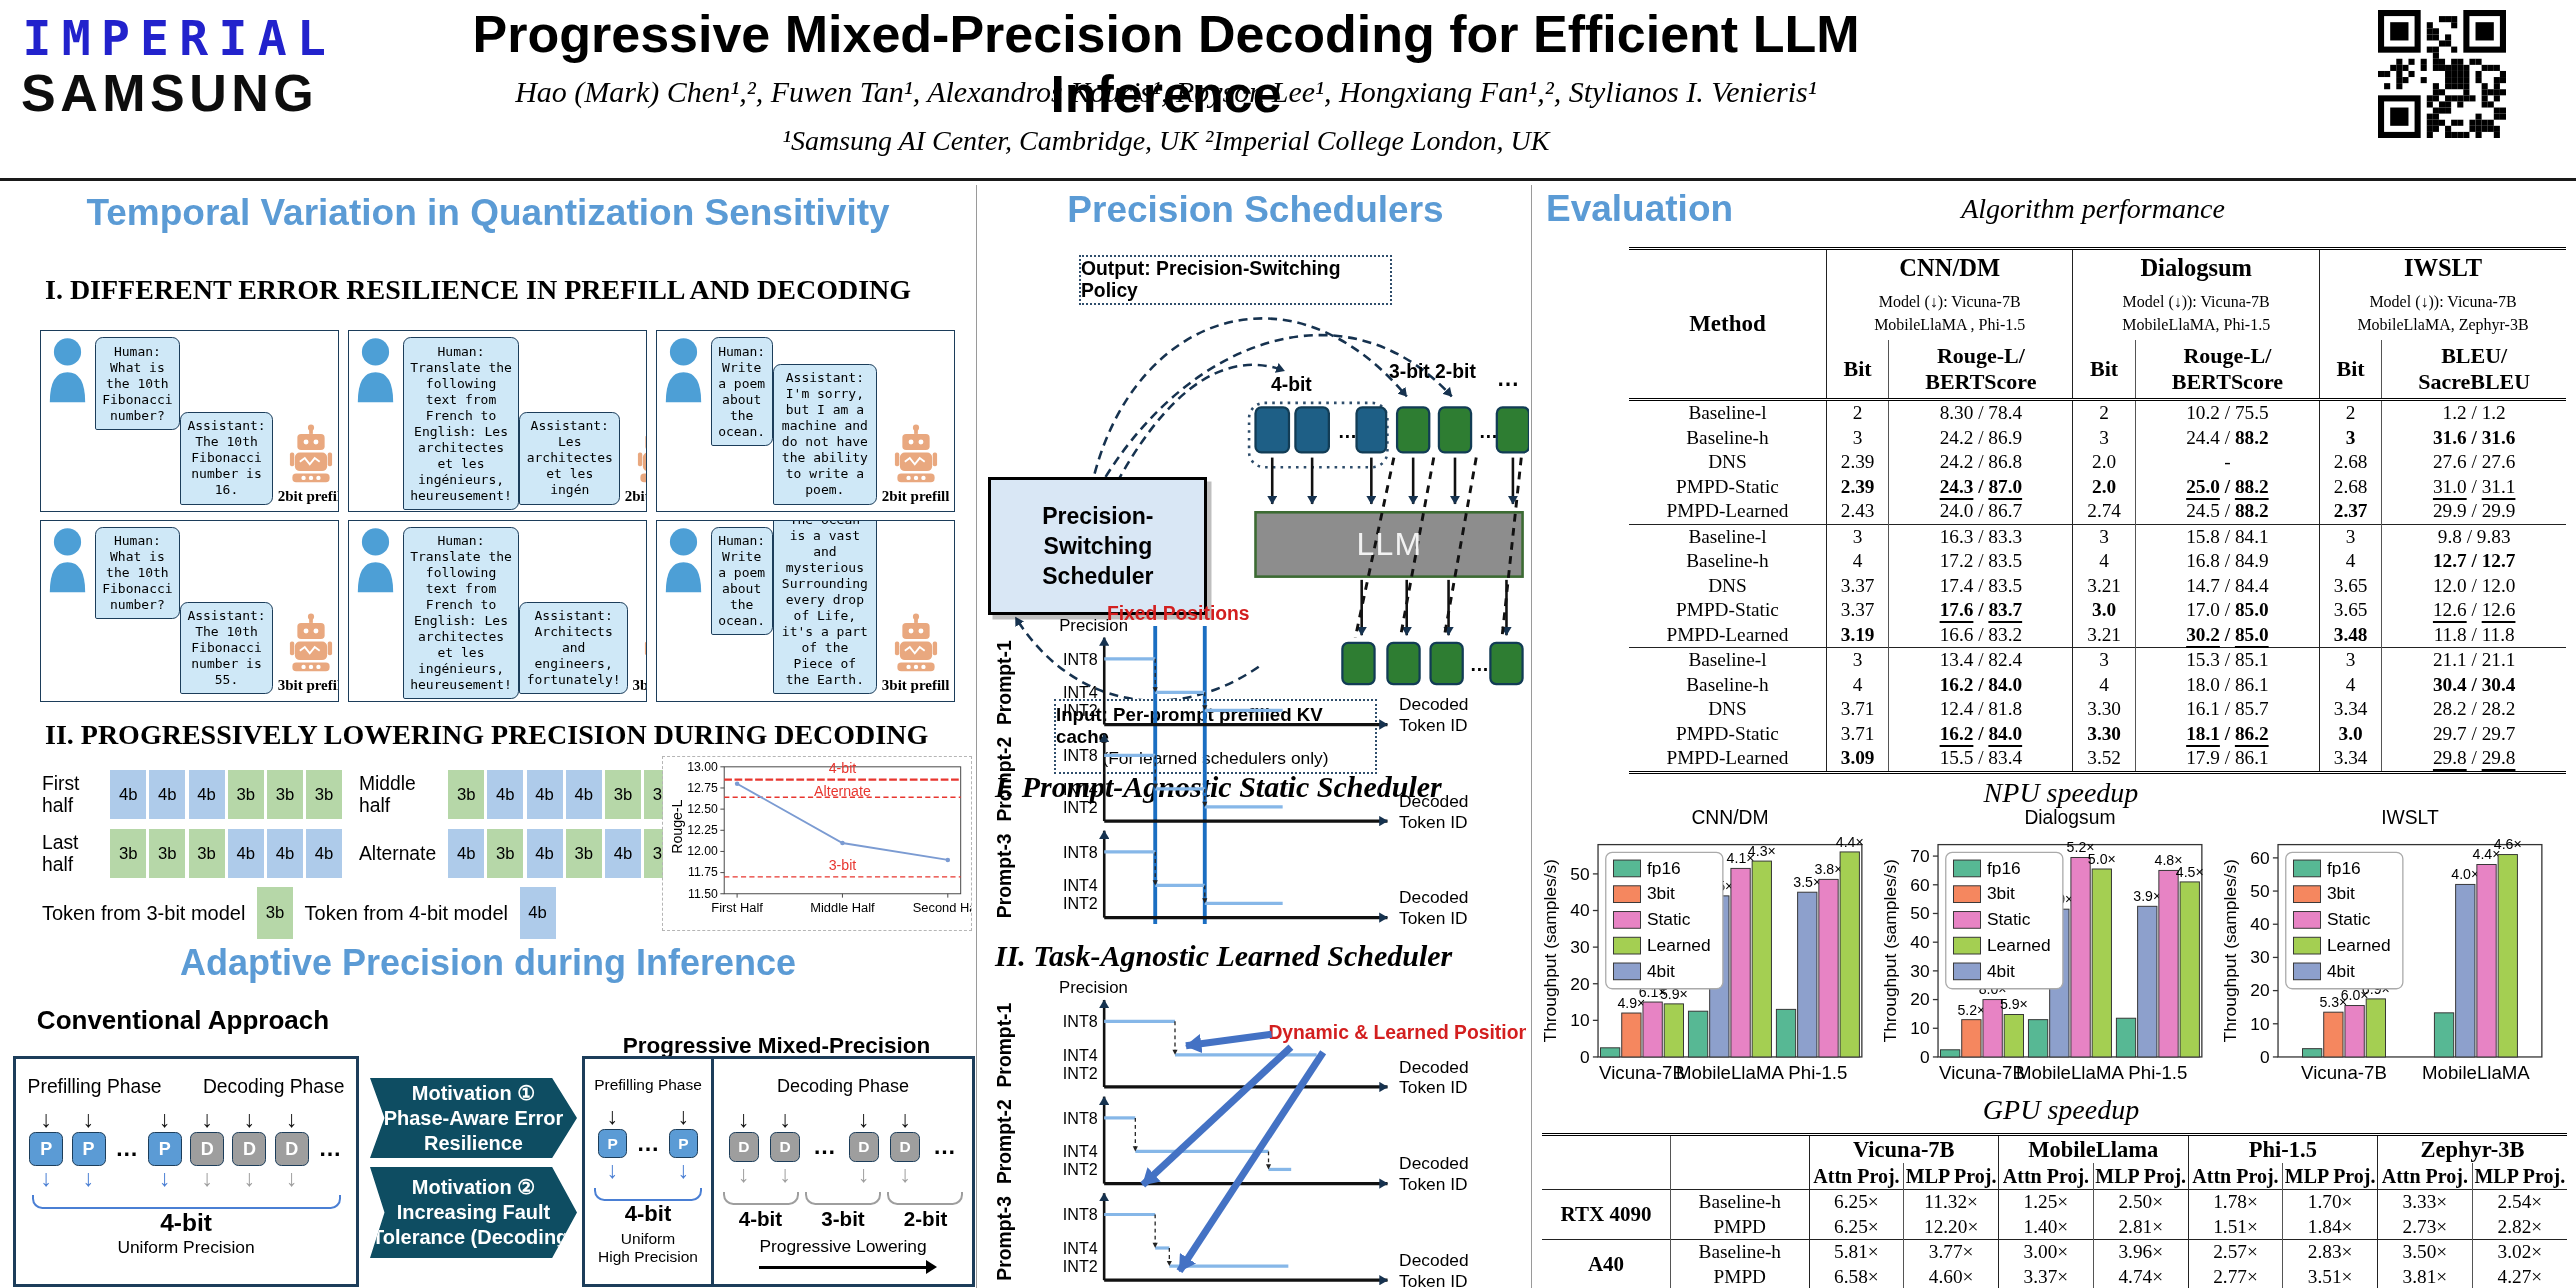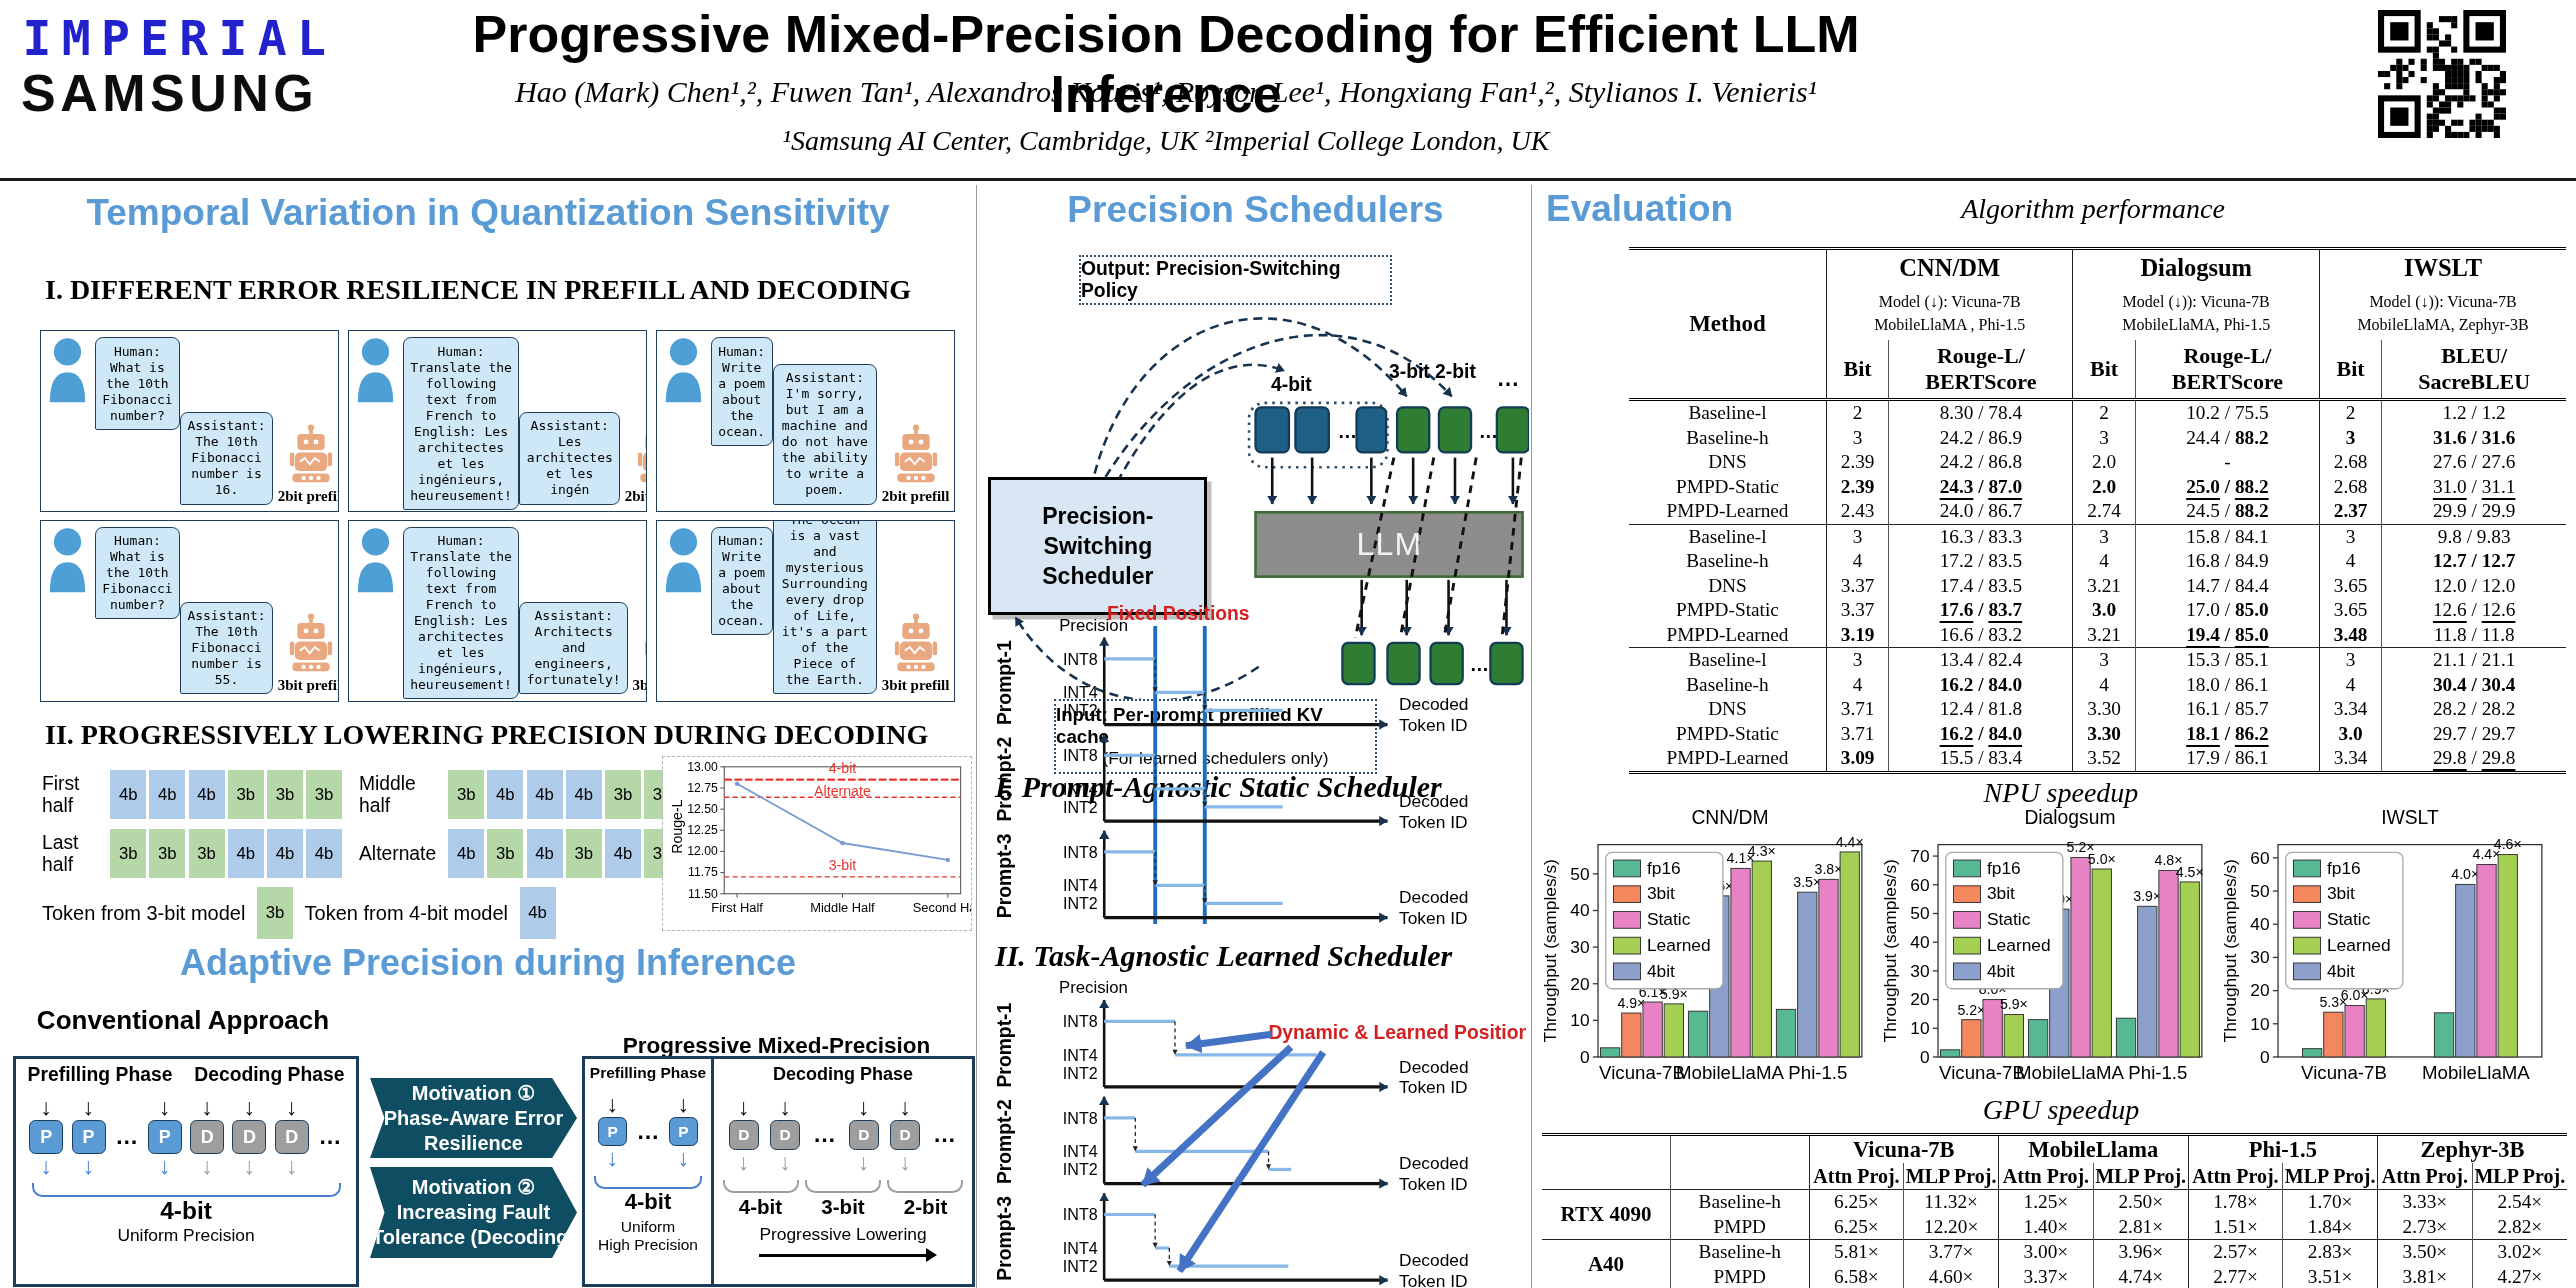--- a/index.html
+++ b/index.html
@@ -39,21 +39,21 @@
   .chip.b{background:#aecbea;}
   .chip.g{background:#b6d7a8;}
   .leg-text{font-size:20px;}
   
   #rouge-chart{left:663px;top:757px;outline:1.3px dashed #b5b5b5;background:#fff;}
   
   #l-adaptive{left:0;top:942px;width:976px;font-size:36px;}
   #conv-title{left:13px;top:1005px;width:340px;font-size:26px;font-weight:700;}
   .frame{border:3.9px solid #1c3d5a;background:#fff;}
   #conv-box{left:13px;top:1056px;width:340px;height:225px;}
-  .phase-lab{font-size:19.3px;font-weight:700;}
+  .phase-lab{font-size:19.3px;font-weight:400;margin-top:12px;}
   .chiprow{display:flex;justify-content:space-around;align-items:center;padding:0 9px;}
   .pcell{display:flex;flex-direction:column;align-items:center;line-height:1;}
   .arrow-g{font-size:23px;line-height:24.5px;font-weight:700;}
   .sq{width:32px;height:32px;border:1.9px solid #1c3d5a;border-radius:6.4px;display:flex;align-items:center;justify-content:center;color:#fff;font-weight:700;font-size:18px;}
   .sq.p{background:#5b9bd5;}
   .sq.d{background:#9e9e9e;}
   .dots-cell{font-size:23px;font-weight:700;padding:0 1.3px;}
   .brace{height:11.6px;border:2.6px solid #4a7fd4;border-top:none;border-radius:0 0 10.3px 10.3px;}
   .brace.gray{border-color:#9e9e9e;}
   .bit-big{font-size:24.5px;font-weight:700;text-align:center;}
@@ -957,21 +957,21 @@
             <td class="vl" style="font-weight: 700;">3.0</td>
             <td class="vls"><span>17.0</span><span> / </span><span style="font-weight: 700;">85.0</span></td>
             <td class="vl">3.65</td>
             <td class="vls"><span class="u">12.6</span><span> / </span><span class="u">12.6</span></td>
           </tr>
           <tr class="">
             <td>PMPD-Learned</td>
             <td class="vl" style="font-weight: 700;">3.19</td>
             <td class="vls">16.6 / 83.2</td>
             <td class="vl">3.21</td>
-            <td class="vls" style="font-weight: 700;"><span class="u">19.4</span><span> / </span><span class="u">85.0</span></td>
+            <td class="vls" style="font-weight: 700;"><span class="u">30.2</span><span> / </span><span class="u">85.0</span></td>
             <td class="vl" style="font-weight: 700;">3.48</td>
             <td class="vls">11.8 / 11.8</td>
           </tr>
           <tr class="gs">
             <td>Baseline-l</td>
             <td class="vl">3</td>
             <td class="vls">13.4 / 82.4</td>
             <td class="vl">3</td>
             <td class="vls">15.3 / 85.1</td>
             <td class="vl">3</td>

